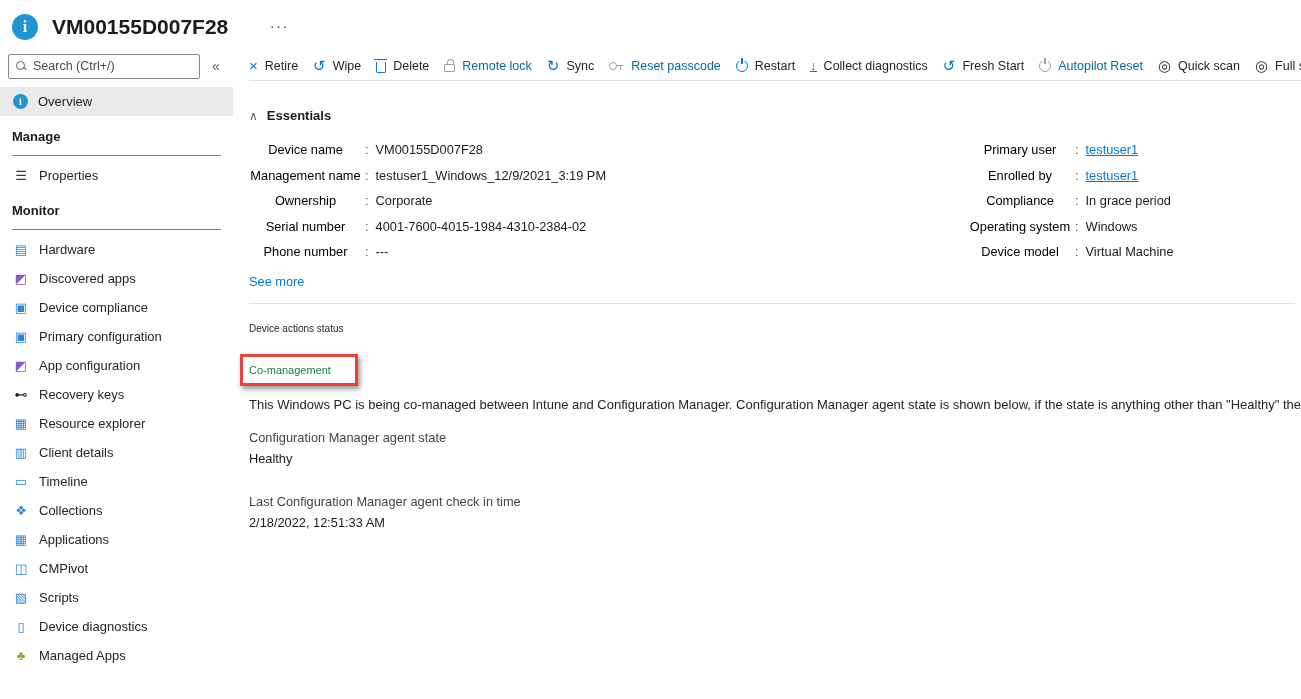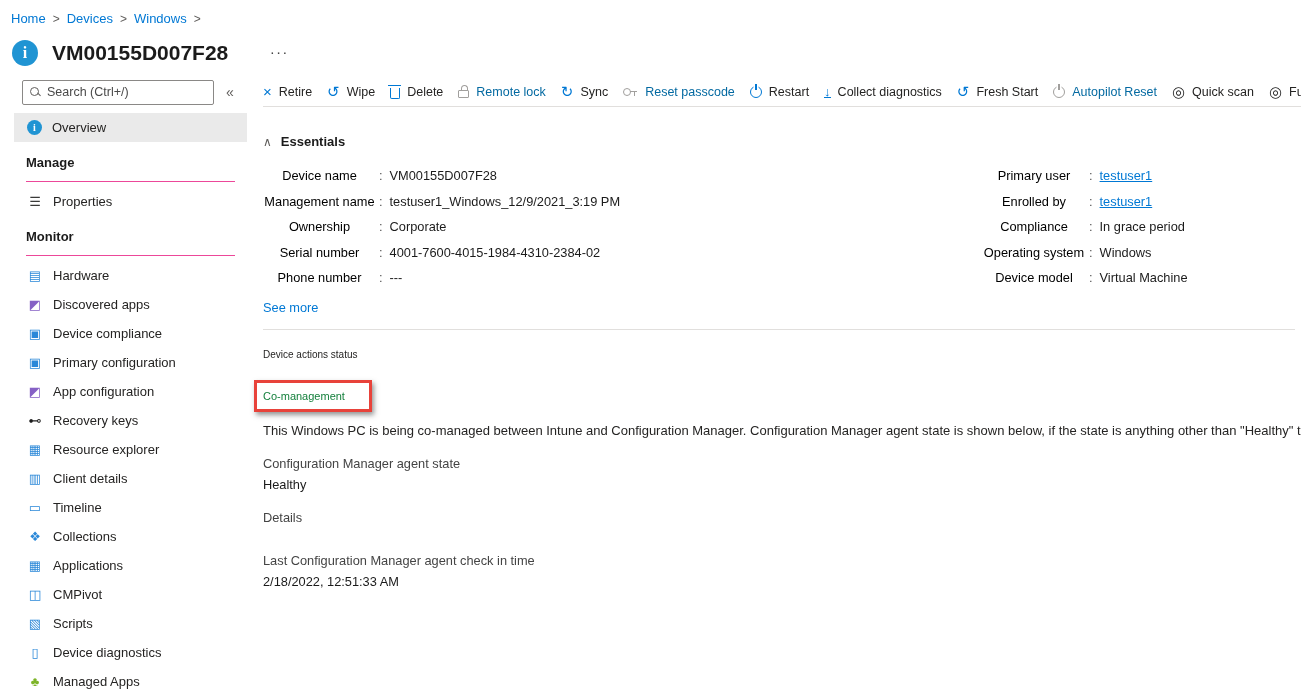--- a/index.html
+++ b/index.html
@@ -12,21 +12,21 @@
   .crumb { color:#0078d4; text-decoration:none; cursor:pointer; }
   .crumb-sep { color:#605e5c; margin:0 7px; font-size:12px; }
   .title-row { display:flex; align-items:center; margin:9px 0 0 12px; height:36px; }
   .info-badge { width:26px; height:26px; border-radius:50%; background:#2094d3; color:#fff;
     font-size:16px; font-weight:700; display:flex; align-items:center; justify-content:center;
     font-family:"Liberation Serif","DejaVu Serif",serif; flex:none; }
   .page-title { font-size:21px; font-weight:700; margin-left:14px; color:#1b1b1b; }
   .more-btn { margin-left:42px; color:#444; font-size:15px; letter-spacing:2px; cursor:pointer; line-height:10px; padding-bottom:8px; }
 
   
-  .cols { display:flex; height:617px; margin-top:6px;padding-left:14px; }
+  .cols { display:flex; height:617px; margin-top:6px; }
 
   
   .sidebar { width:233px; flex:none; }
   .search-row { display:flex; align-items:center; padding-left:8px; height:30px; }
   .search-box { width:192px; height:25px; border:1px solid #8a8886; border-radius:2px;
     display:flex; align-items:center; background:#fff; padding:0 6px; }
   .search-mag { position:relative; width:12px; height:12px; flex:none; }
   .search-mag::before { content:""; position:absolute; left:1px; top:1px; width:7px; height:7px;
     border:1.4px solid #605e5c; border-radius:50%; }
   .search-mag::after { content:""; position:absolute; left:8px; top:8px; width:4px; height:1.4px;
@@ -100,21 +100,20 @@
   .cm-desc { margin-top:11px; font-size:13px; color:#252423; white-space:nowrap; overflow:hidden; }
   .cm-label { font-size:12.8px; color:#444; }
   .cm-value { font-size:12.8px; color:#1b1b1b; margin-top:6px; }
   .mt18 { margin-top:18px; } .mt28 { margin-top:28px; }
 </style>
 </head>
 <body>
 
 <div class="app">
 
-  <div class="breadcrumb" id="breadcrumb"><a class="crumb">Home</a><span class="crumb-sep">&gt;</span><a class="crumb">Devices</a><span class="crumb-sep">&gt;</span><a class="crumb">Windows</a><span class="crumb-sep">&gt;</span></div>
 
   <div class="title-row">
     <span class="info-badge">i</span>
     <h1 class="page-title">VM00155D007F28</h1>
     <span class="more-btn">...</span>
   </div>
 
   <div class="cols">
     <aside class="sidebar">
       <div class="search-row">
@@ -320,21 +319,20 @@
 
       <div class="cm">
         <div class="red-box cm-heading-box" style="border-color: rgb(232, 66, 58);">
           <span class="cm-heading">Co-management</span>
         </div>
         <div class="cm-desc">This Windows PC is being co-managed between Intune and Configuration Manager. Configuration Manager agent state is shown below, if the state is anything other than "Healthy" there are a few steps to</div>
 
         <div class="cm-label mt18">Configuration Manager agent state</div>
         <div class="cm-value">Healthy</div>
 
-        <div class="cm-label mt18">Details</div>
 
         <div class="cm-label mt28">Last Configuration Manager agent check in time</div>
         <div class="cm-value">2/18/2022, 12:51:33 AM</div>
 
         
         
       </div>
     </main>
   </div>
 </div>

